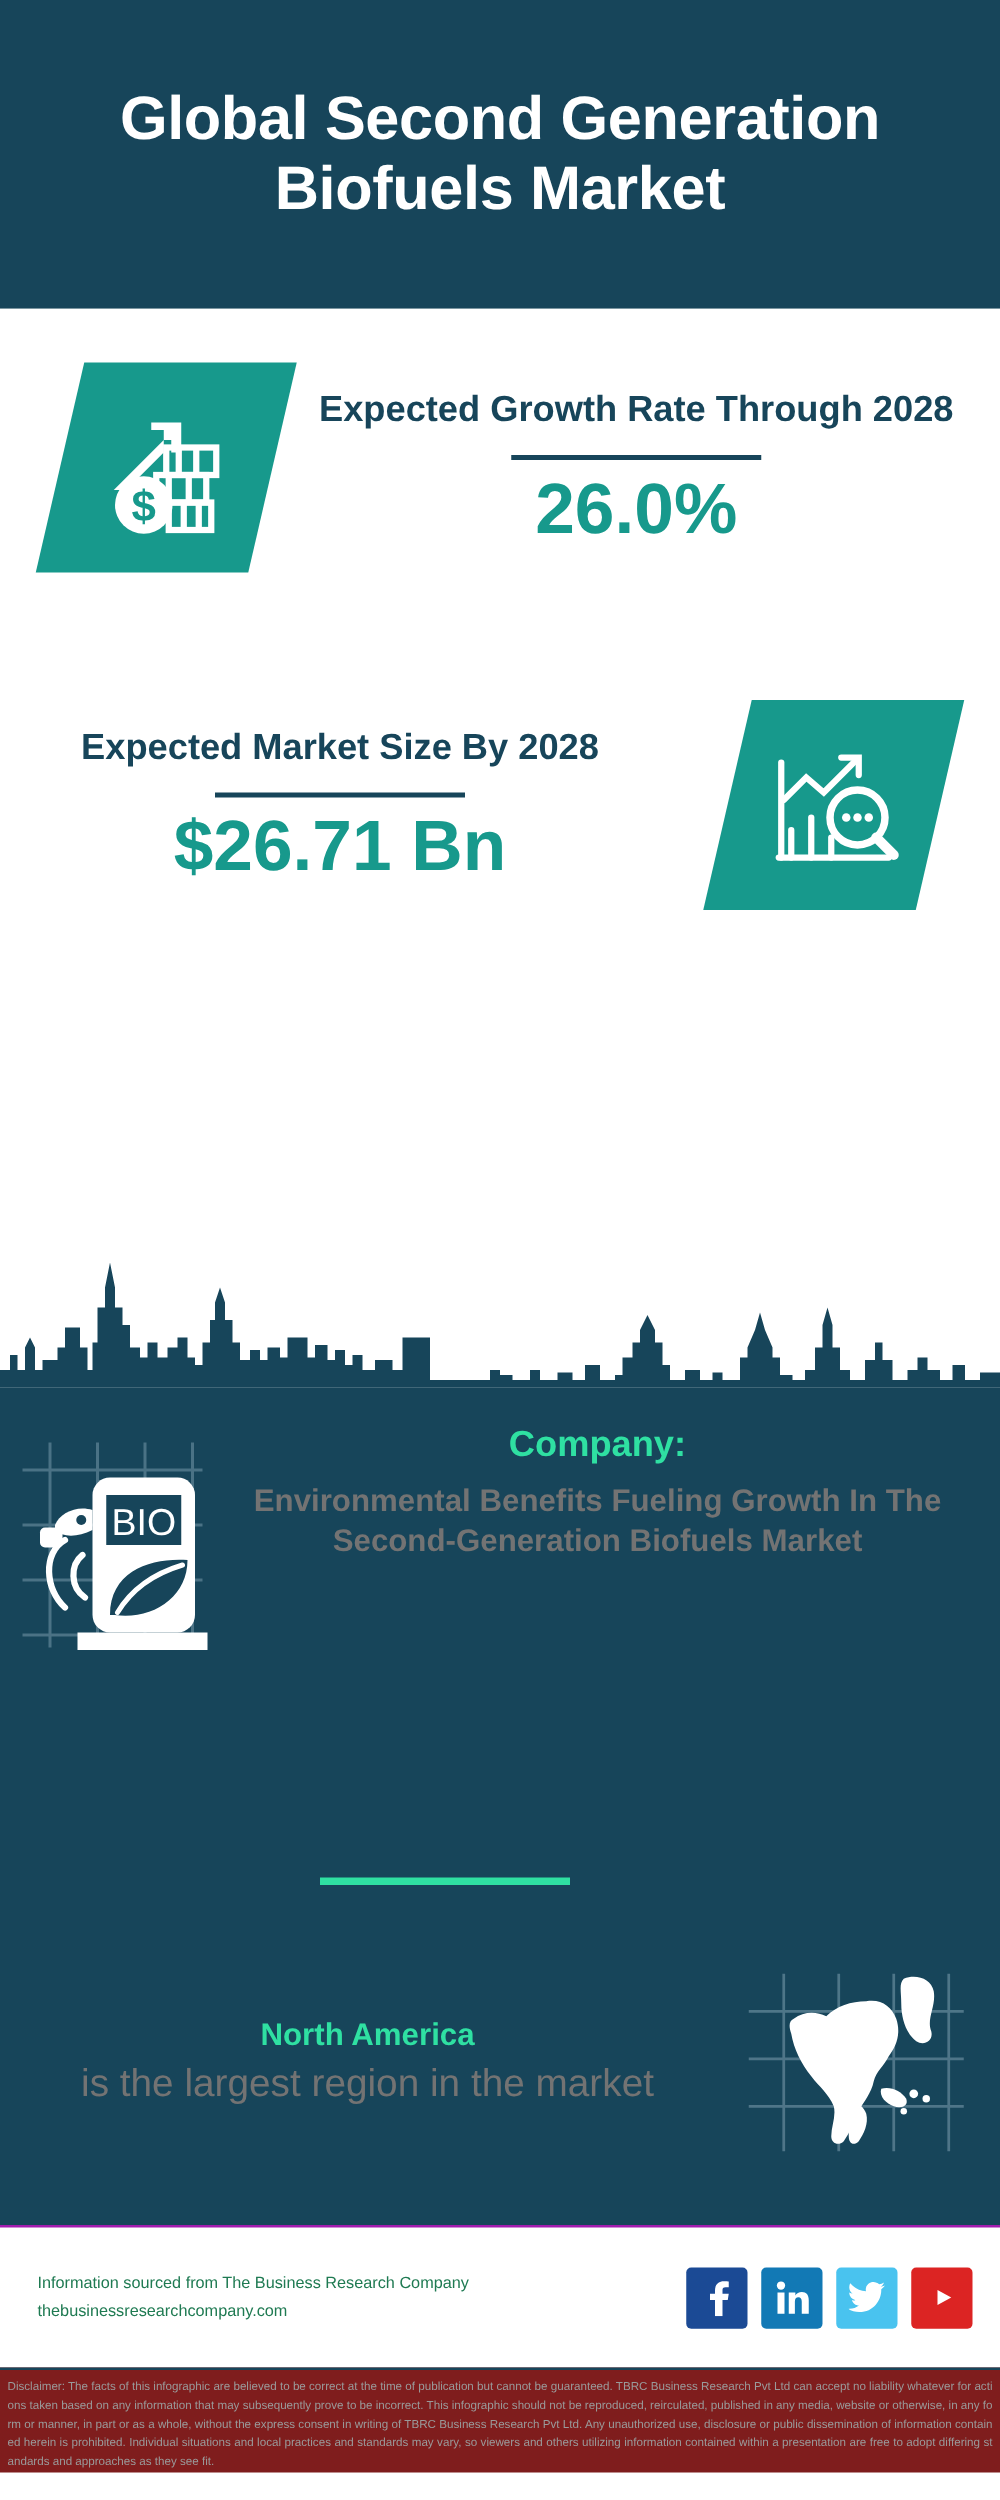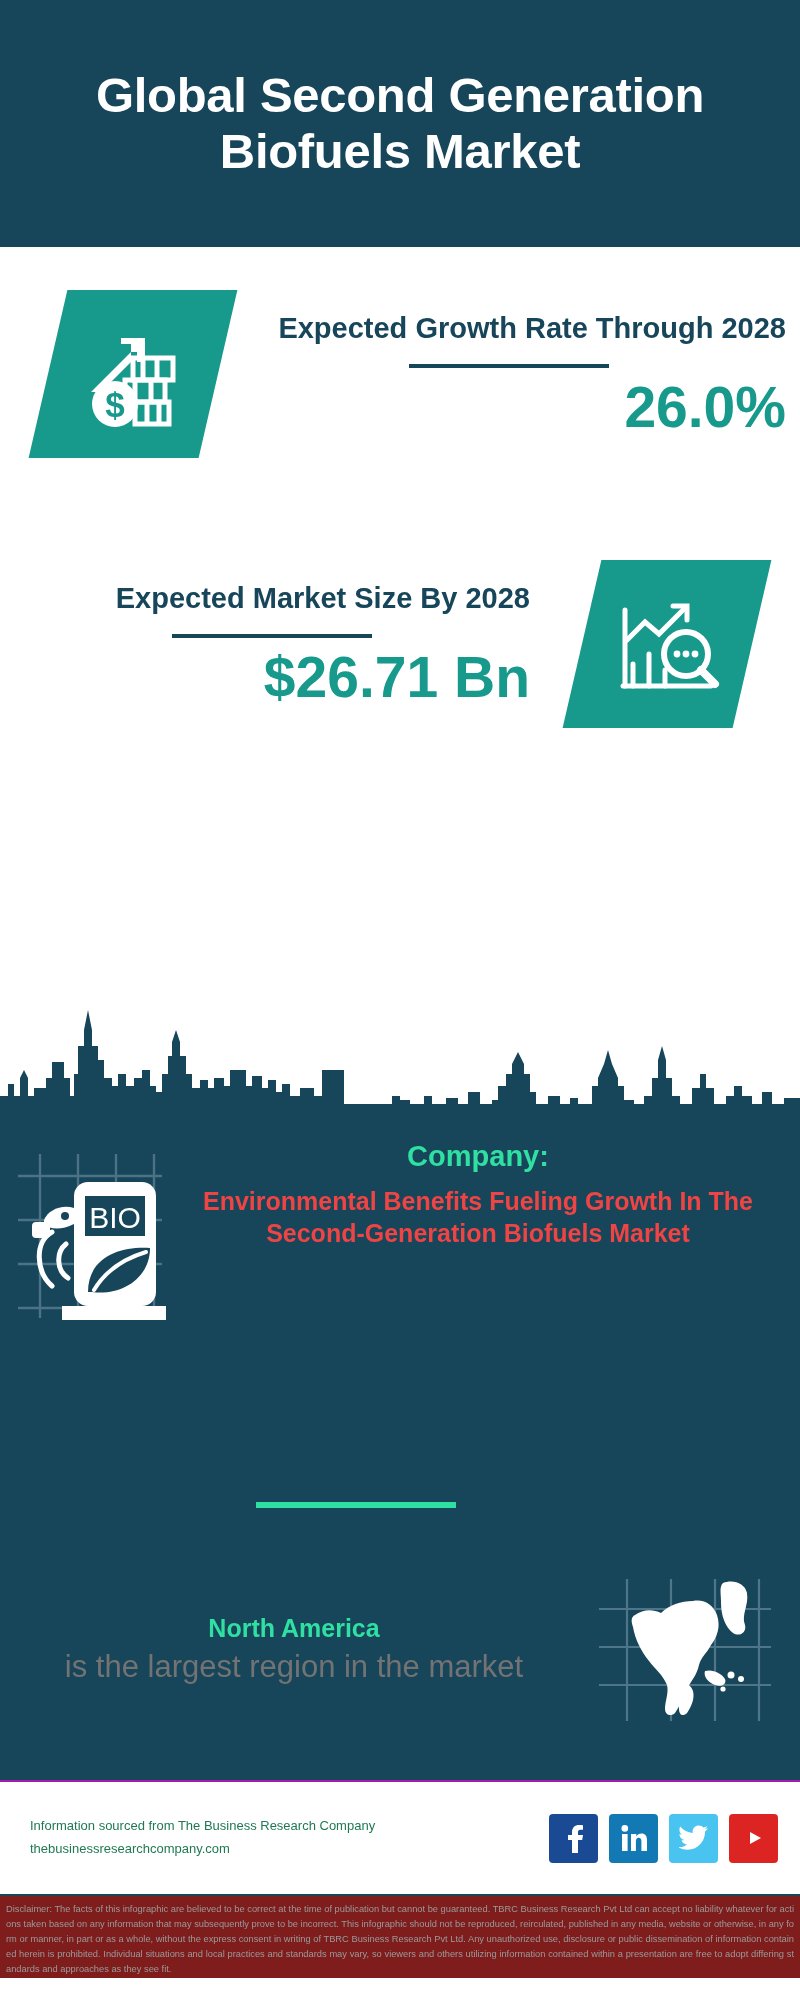--- a/index.html
+++ b/index.html
@@ -77,21 +77,21 @@
   .para-icon > .glyph {
     transform: skewX(13deg);
     display: block;
     line-height: 0;
   }
   .icon-slot-left  { margin-left: 48px; }
   .icon-slot-right { margin-left: 18px; }
 
   .stat-text {
     flex: 1;
-    text-align: right;
+    text-align: center;
     padding: 0 14px;
     box-sizing: border-box;
   }
   .stat-label {
     color: #17455a;
     font-size: 29px;
     font-weight: bold;
     line-height: 1.3;
     margin: 0;
   }
@@ -148,21 +148,21 @@
     padding-right: 24px;
     box-sizing: border-box;
   }
   .driver-heading {
     color: #2fe0a2;
     font-size: 29px;
     font-weight: bold;
     margin: 0 0 12px 0;
   }
   .driver-body {
-    color: #ef4444;
+    color: #737373;
     font-size: 25px;
     font-weight: bold;
     line-height: 1.28;
     margin: 0;
   }
 
   .mint-rule {
     position: absolute;
     left: 256px; top: 1494px;
     width: 200px;

